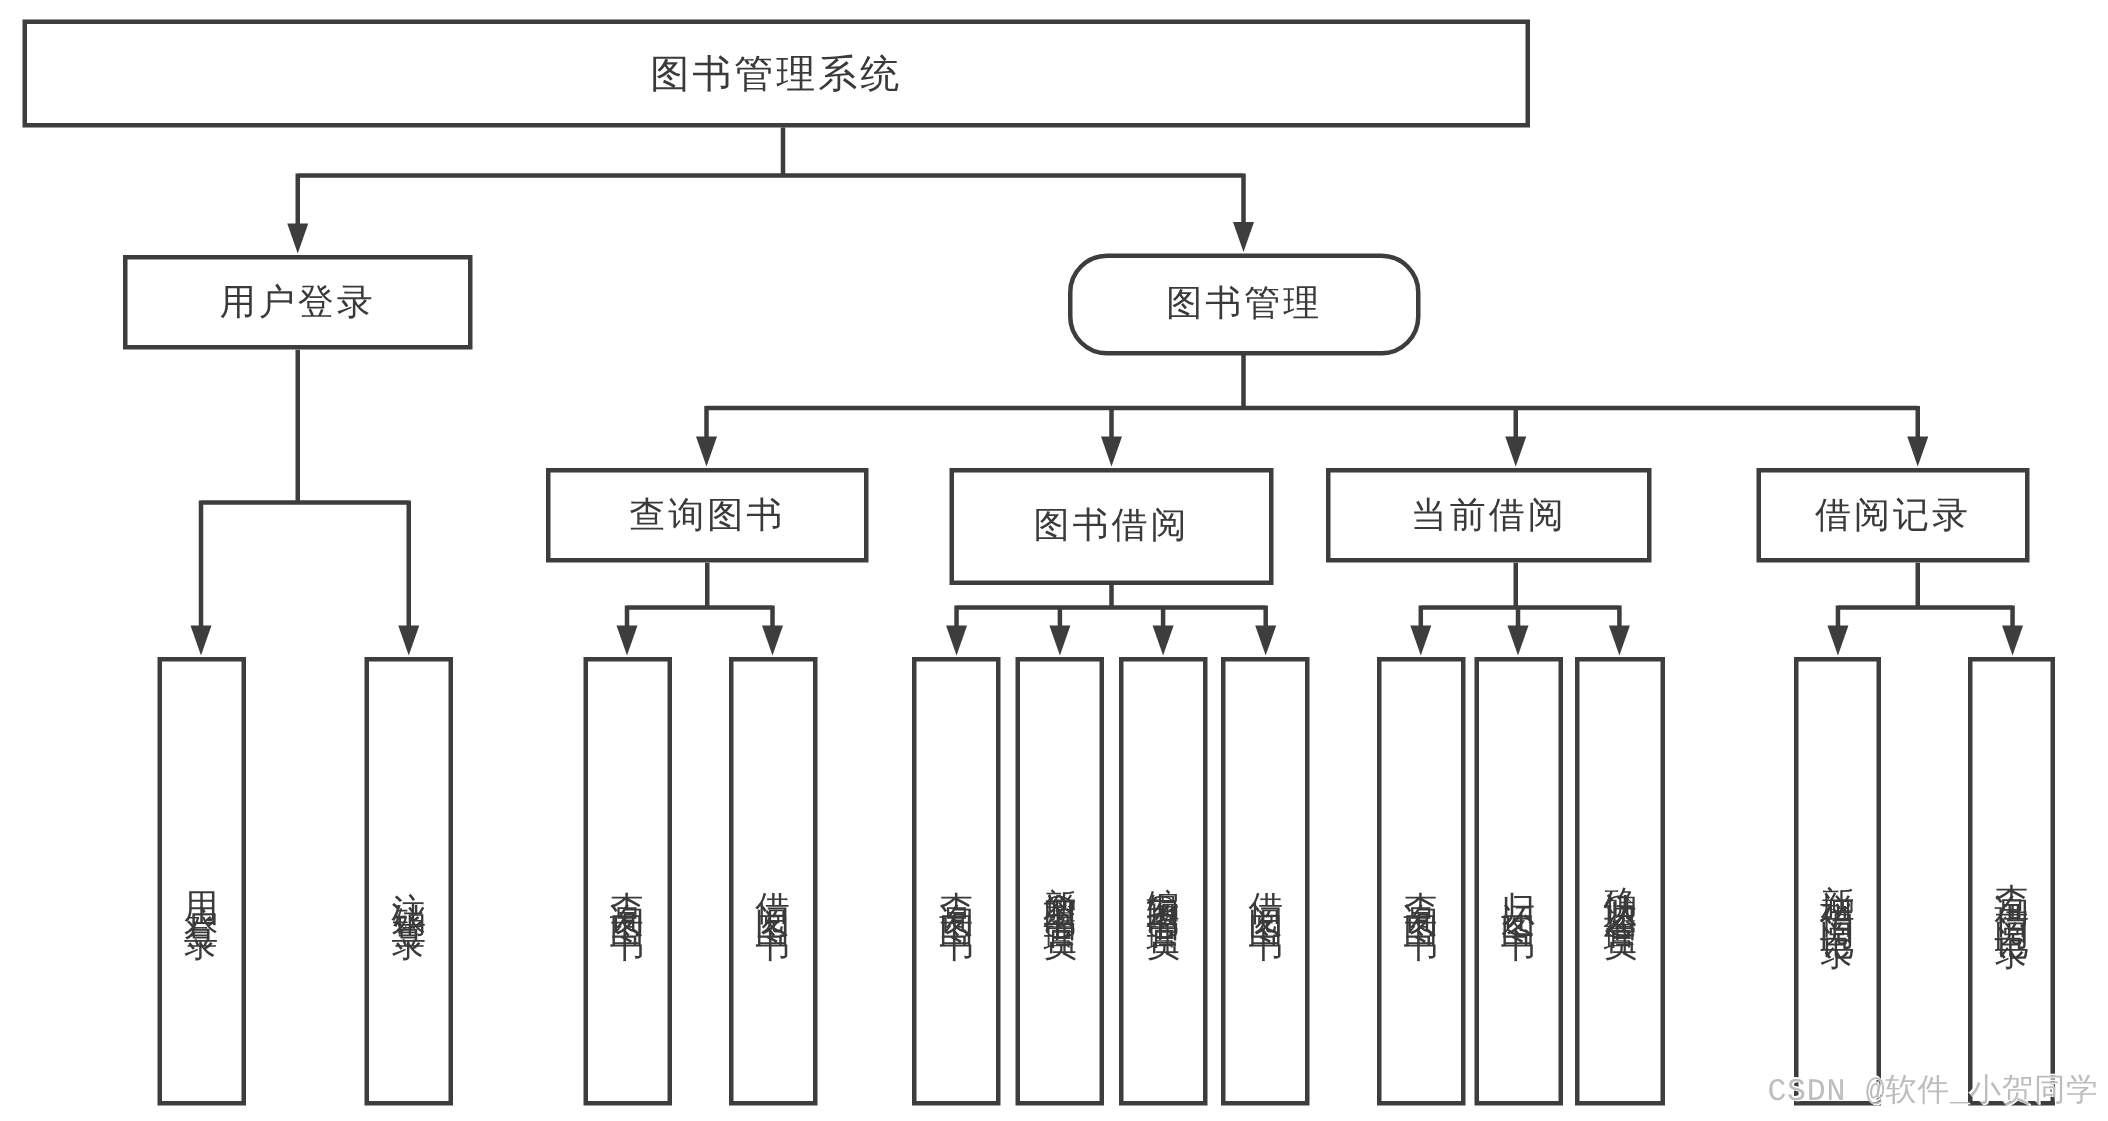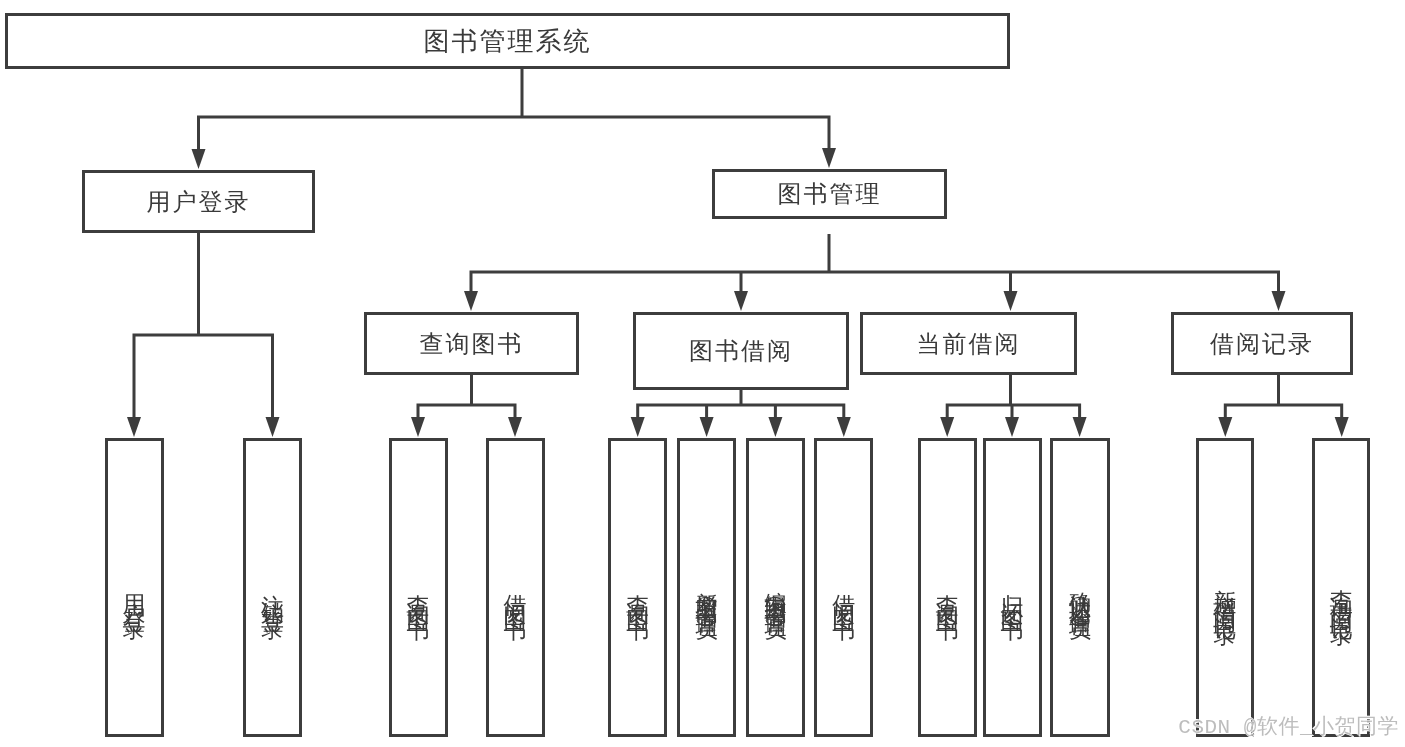--- a/index.html
+++ b/index.html
@@ -84,38 +84,38 @@
       <polygon points="768.4,417 782.4,417 775.4,437"></polygon>
       <polygon points="836.8,417 850.8,417 843.8,437"></polygon>
       <polygon points="940.2,417 954.2,417 947.2,437"></polygon>
       <polygon points="1005,417 1019,417 1012,437"></polygon>
       <polygon points="1072.6,417 1086.6,417 1079.6,437"></polygon>
       <polygon points="1218.3,417 1232.3,417 1225.3,437"></polygon>
       <polygon points="1334.7,417 1348.7,417 1341.7,437"></polygon>
     </g>
   </svg>
 
-  <div class="node root" style="left:5px;top:13px;width:1005px;height:56px;">
+  <div class="node root" style="left:15px;top:13px;width:1005px;height:72px;">
     <span class="hlabel">图书管理系统</span>
   </div>
 
   <div class="node" style="left:82px;top:170px;width:233px;height:63px;">
     <span class="hlabel">用户登录</span>
   </div>
-  <div class="node" style="left:712px;top:169px;width:235px;height:50px;">
+  <div class="node" style="left:712px;top:169px;width:235px;height:68px;border-radius:26px;">
     <span class="hlabel">图书管理</span>
   </div>
 
   <div class="node" style="left:364px;top:312px;width:215px;height:63px;">
     <span class="hlabel">查询图书</span>
   </div>
   <div class="node" style="left:633px;top:312px;width:216px;height:78px;">
     <span class="hlabel">图书借阅</span>
   </div>
-  <div class="node" style="left:860px;top:312px;width:217px;height:63px;">
+  <div class="node" style="left:884px;top:312px;width:217px;height:63px;">
     <span class="hlabel">当前借阅</span>
   </div>
   <div class="node" style="left:1171px;top:312px;width:182px;height:63px;">
     <span class="hlabel">借阅记录</span>
   </div>
 
   <div class="node leaf" style="left:104.5px;top:438px;width:59px;height:299px;">
     <span class="vlabel">用户登录</span>
   </div>
   <div class="node leaf" style="left:243px;top:438px;width:59px;height:299px;">

